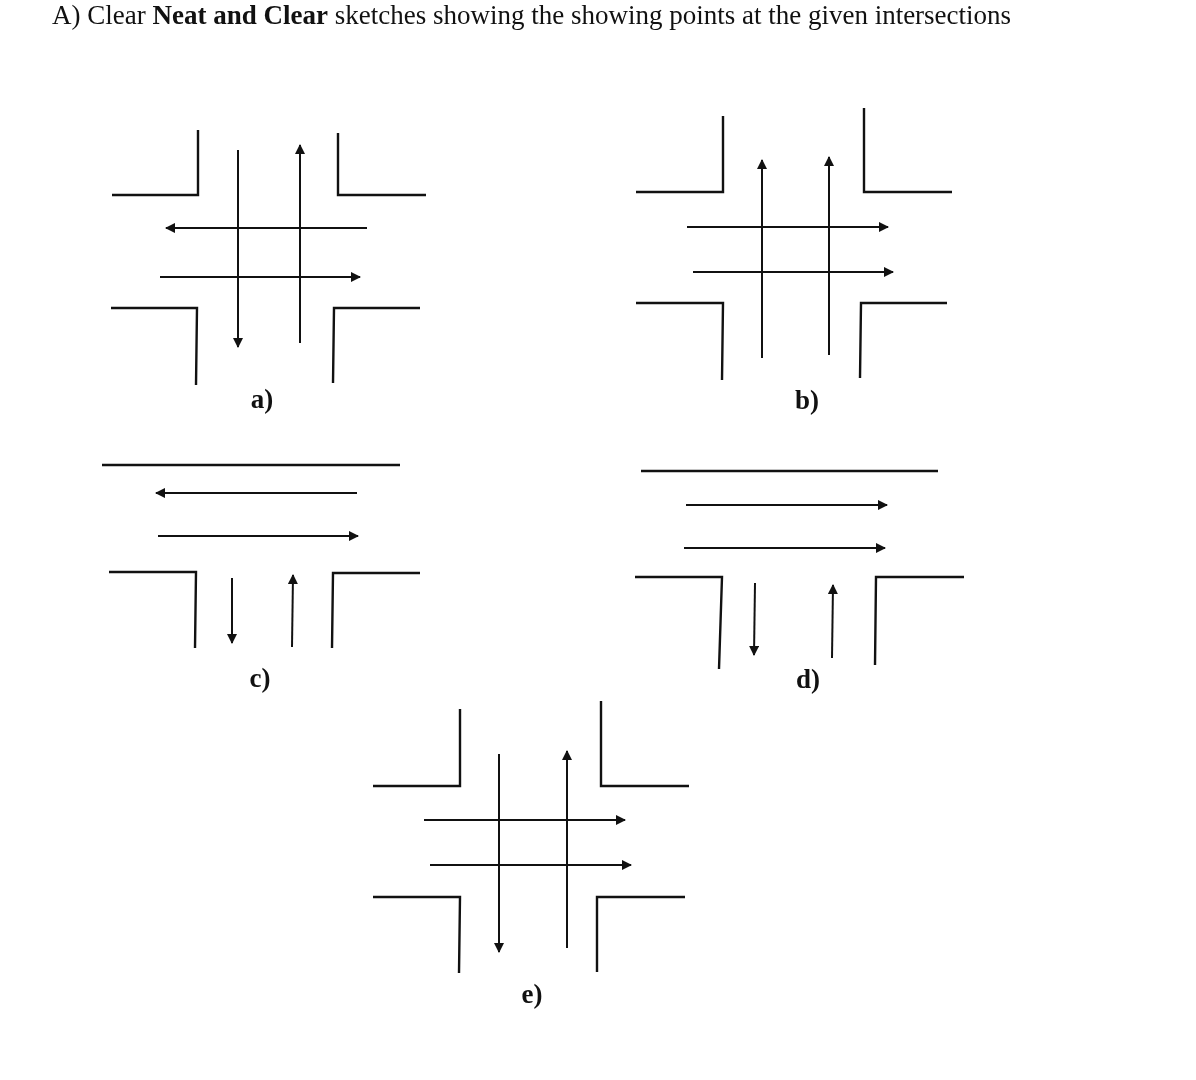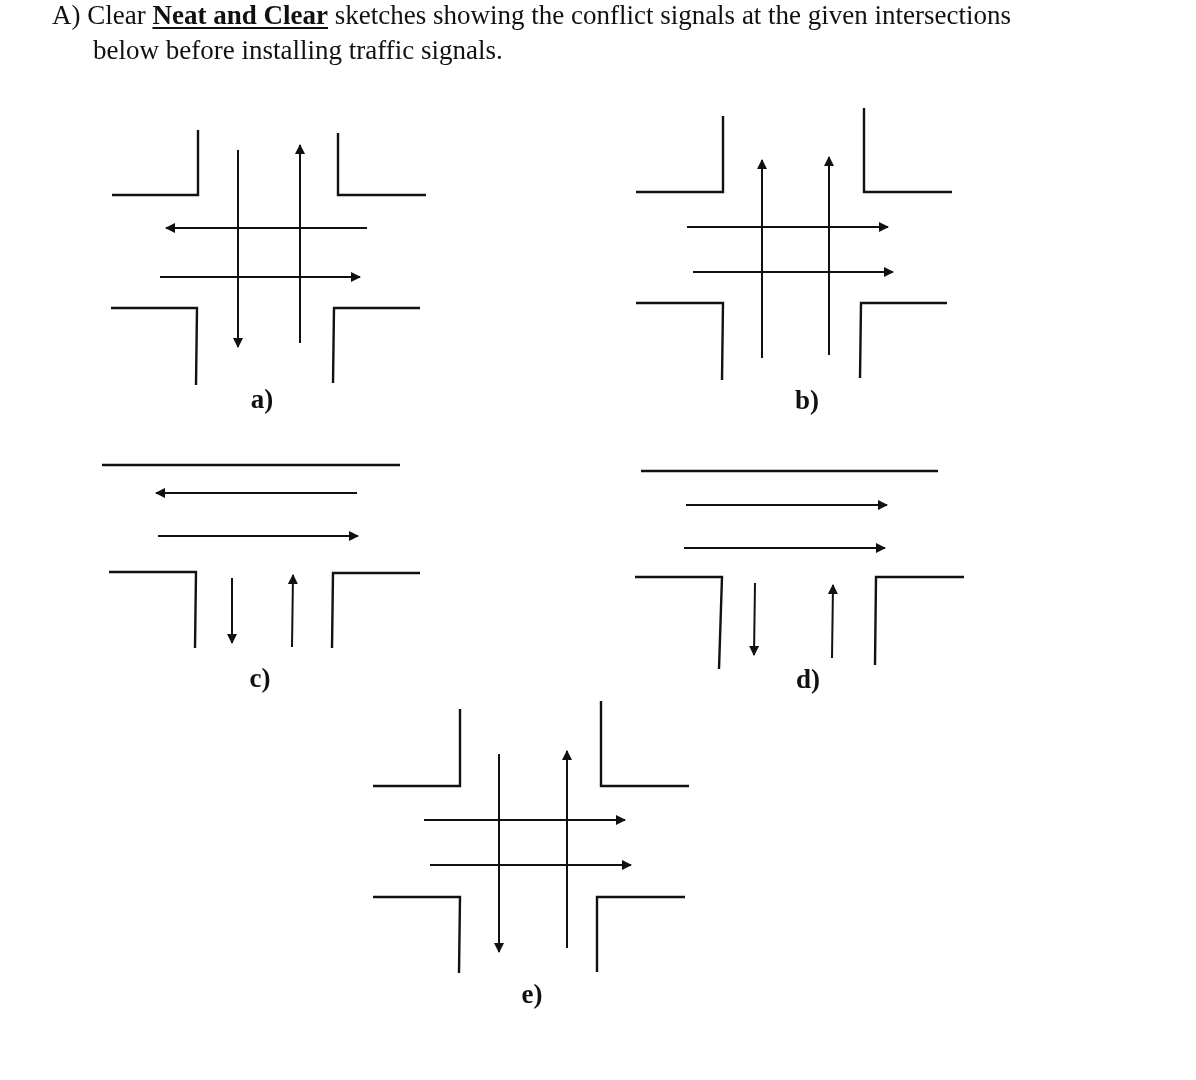--- a/index.html
+++ b/index.html
@@ -1,30 +1,29 @@
 <!DOCTYPE html>
 <html><head>
   <meta charset="utf-8">
   <style>
     html, body { margin: 0; padding: 0; background: #ffffff; }
     body { width: 1196px; height: 1080px; position: relative; overflow: hidden;
            font-family: "Liberation Serif", "DejaVu Serif", serif; color: #111; }
     .question { position: absolute; left: 52px; top: -2px; width: 1120px; font-size: 27px; line-height: 35px; }
     .question .line { display: block; white-space: nowrap; }
     .question .line2 { padding-left: 41px; }
-    .question .emph { font-weight: bold; text-decoration: underline; text-decoration-thickness: 2px; text-underline-offset: 3px; }
+    .question .emph { font-weight: bold; text-decoration-thickness: 2px; text-underline-offset: 3px; }
     #canvas { position: absolute; left: 0; top: 0; }
     .lbl { font-family: "Liberation Serif", "DejaVu Serif", serif; font-weight: bold; font-size: 27px; fill: #111; }
   </style>
 </head>
 <body>
 
 <div class="question">
-  <span class="line"><span>A) Clear </span><span class="emph">Neat and Clear</span><span> sketches showing the conflict signals at the given intersections</span></span>
-  <span class="line line2">below before installing traffic signals.</span>
+  <span class="line"><span>A) Clear </span><span class="emph">Neat and Clear</span><span> sketches showing the showing points at the given intersections</span></span>
 </div>
 
 <svg id="canvas" width="1196" height="1080" viewBox="0 0 1196 1080">
   <defs>
     <marker id="ah" viewBox="0 0 10 10" refX="9" refY="5" markerWidth="5.2" markerHeight="5.2" orient="auto" markerUnits="strokeWidth">
       <path d="M0,0 L10,5 L0,10 z" fill="#111"></path>
     </marker>
   </defs>
   <g id="diagram-root">
       <g>

